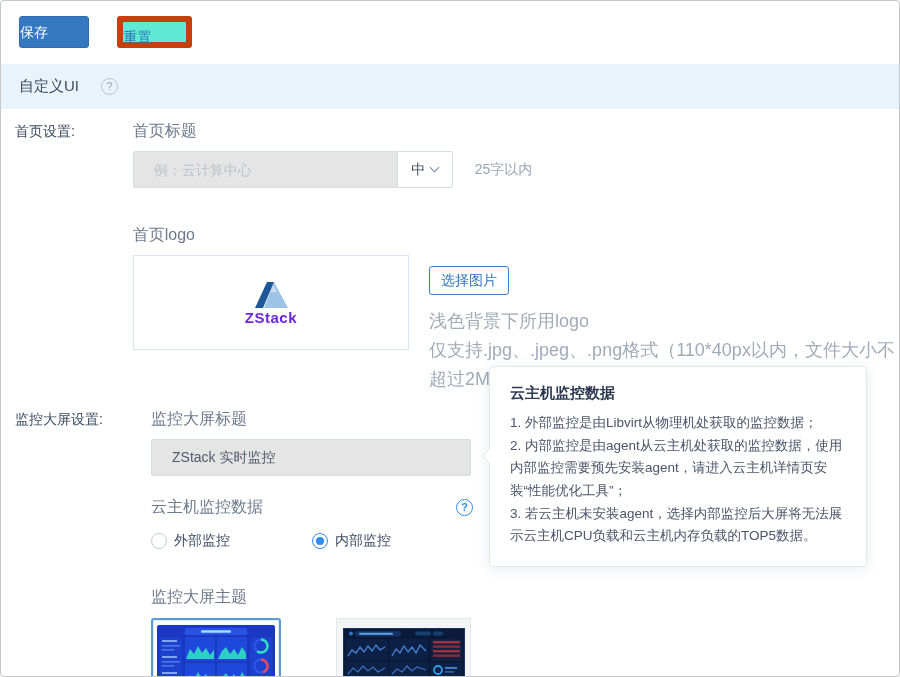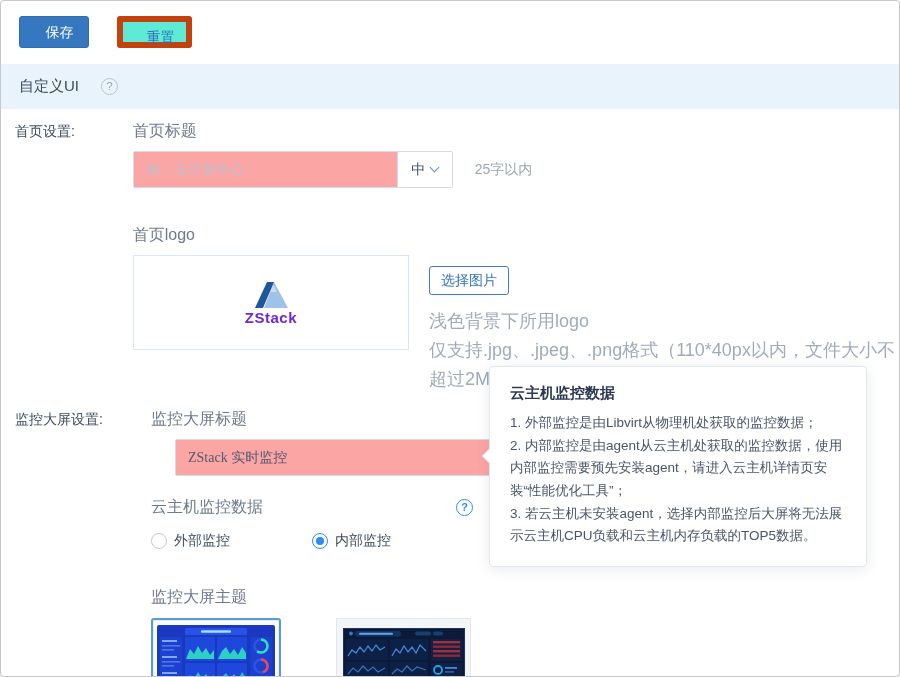--- a/index.html
+++ b/index.html
@@ -6,41 +6,41 @@
   html,body { background:#fff; }
   body { font-family:"Liberation Sans","DejaVu Sans",sans-serif; }
   .page {
     position:relative; width:900px; height:677px; background:#ffffff;
     border:1px solid #c6c9cc; border-radius:4px; overflow:hidden;
     box-shadow:0 1px 3px rgba(0,0,0,.12);
   }
   
   .toolbar { padding:15px 0 16px 18px; height:63px; }
   .btn { display:inline-block; height:32px; line-height:30px; font-size:14px;
-         border-radius:3px; cursor:pointer; text-align:center; vertical-align:top;padding-left:11px; }
+         border-radius:3px; cursor:pointer; vertical-align:top; }
   .btn-primary { width:70px; background:#3578bf; border:1px solid #2f6daf; color:#fff; }
   .btn-outline { width:75px; margin-left:24px; background:#5eead4; border:6px solid #c2410c; color:#2f74ba; }
   
   .section-header { height:45px; background:#e9f3fc; display:flex; align-items:center; padding:0 18px; }
   .section-title { font-size:15px; color:#3b4a5f; }
   .help-circle { display:inline-flex; align-items:center; justify-content:center;
     width:17px; height:17px; border-radius:50%; font-size:11px; line-height:1; }
   .help-gray { margin-left:22px; border:1px solid #b9c3cd; color:#9aa5b1; }
   .help-blue { border:1.5px solid #2d8cf0; color:#2d8cf0; font-weight:bold; cursor:pointer; }
   
   .content { position:relative; padding:12px 0 0 14px; }
   .row { display:flex; }
   .row-label { width:136px; font-size:14px; color:#3d4d63; padding-top:2px; }
   .field-label { font-size:16px; color:#6d7a8c; margin-bottom:9px; }
   .input-line { display:flex; align-items:center; }
   .text-input { height:37px; border:1px solid #d5dce4; border-radius:2px 0 0 2px; outline:none;
-    font-size:14px; color:#515a6e; padding:0 12px; font-family:Liberation Serif, serif; background:#fca5a5; }
+    font-size:14px; color:#515a6e; padding:0 20px; font-family:Liberation Sans, sans-serif; background:#e5e5e5; }
   .text-input::placeholder { color:#b9c2cd; }
   .w265 { width:265px; }
-  .w320 { width:320px; border-radius:2px;margin-left:24px; }
+  .w320 { width:320px; border-radius:2px; }
   .size-select { width:55px; height:37px; border:1px solid #d5dce4; border-left:none;
     border-radius:0 2px 2px 0; display:flex; align-items:center; justify-content:center;
     gap:6px; cursor:pointer; background:#fff; }
   .size-select span { font-size:14px; color:#3d4d63; }
   .chev { width:7px; height:7px; border-right:1.5px solid #6f8bb0; border-bottom:1.5px solid #6f8bb0;
     transform:rotate(45deg); margin-top:-4px; }
   .inline-hint { font-size:14px; color:#9ba6b3; margin-left:22px; }
   
   .logo-label { margin-top:37px; }
   .logo-row { display:flex; align-items:flex-start; }

